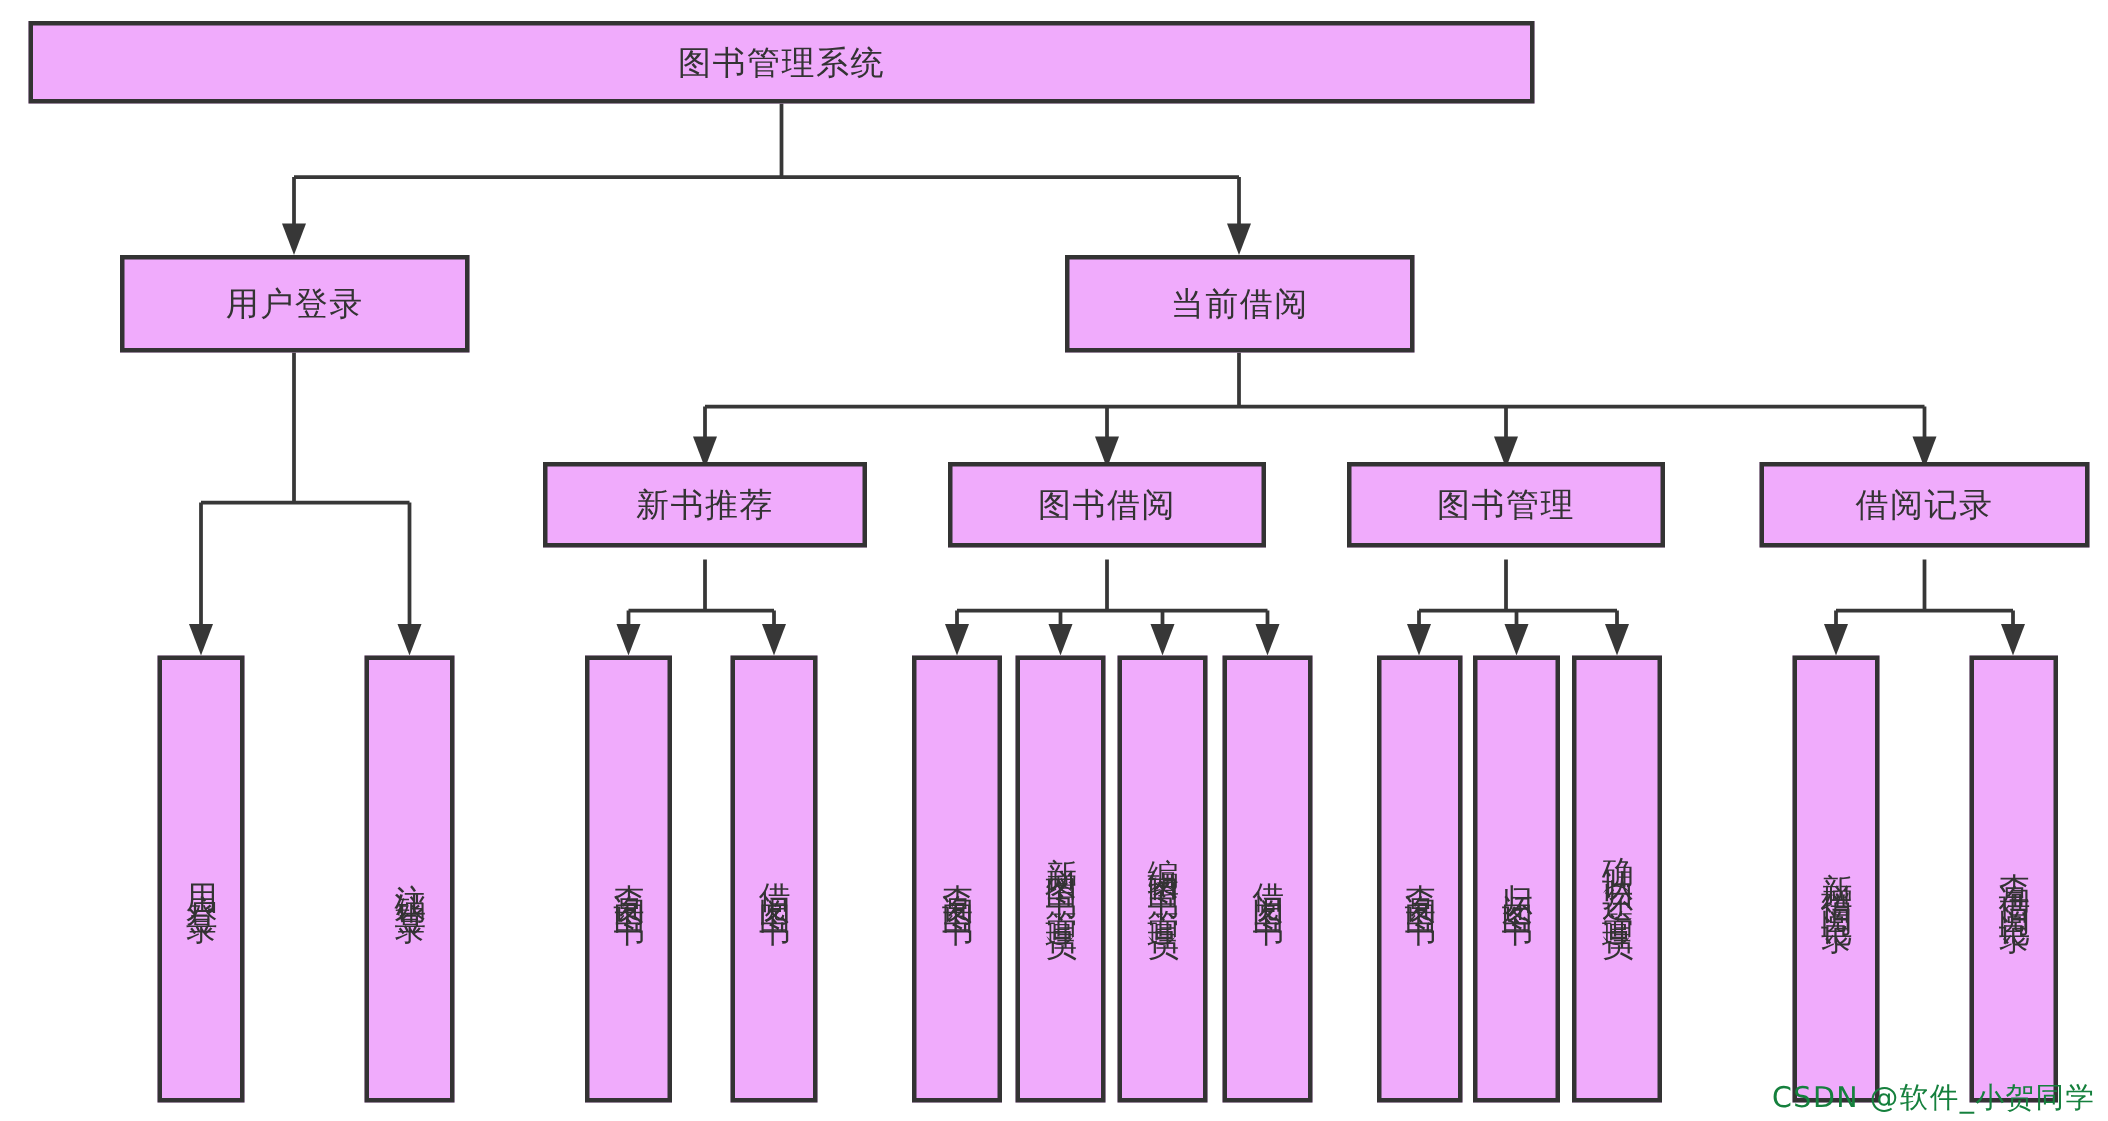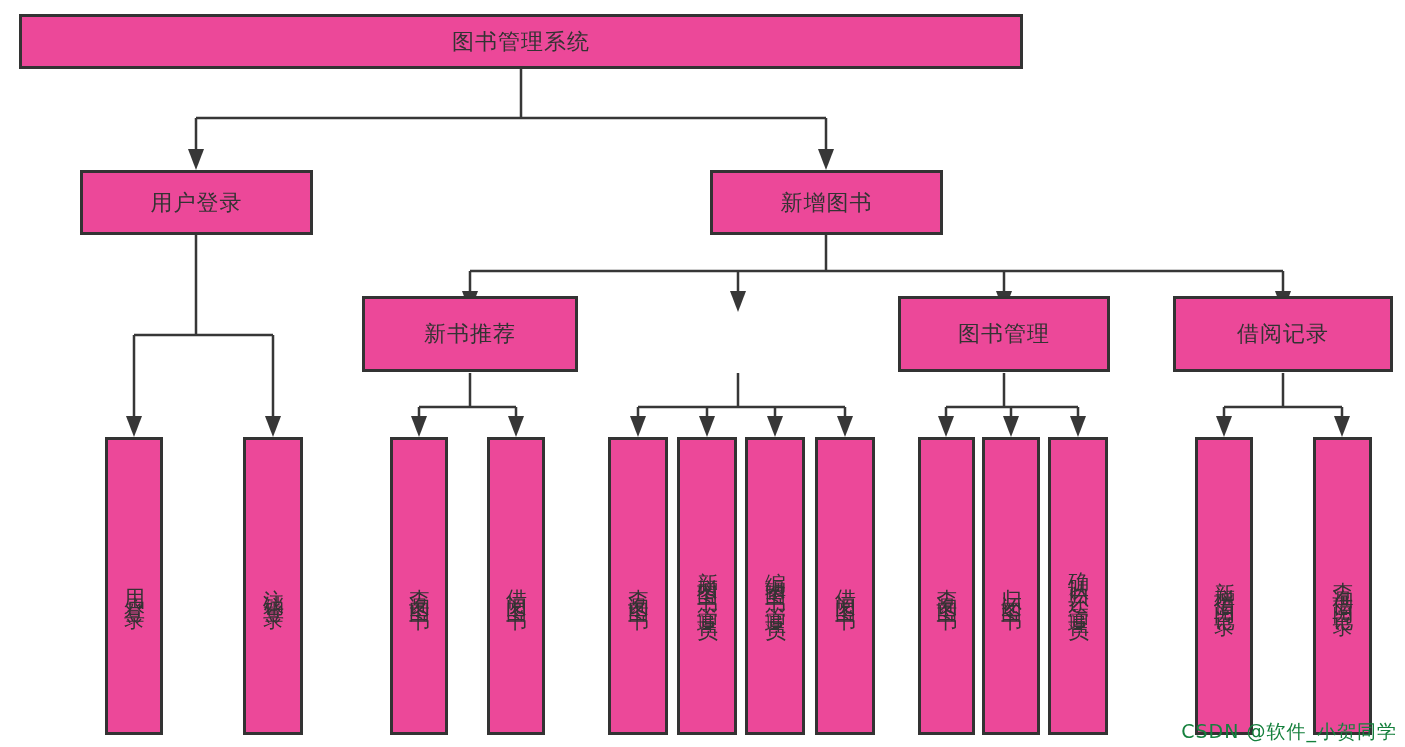--- a/index.html
+++ b/index.html
@@ -17,32 +17,32 @@
   }
   #wires {
     position: absolute;
     left: 0; top: 0;
     width: 1405px; height: 747px;
     z-index: 0;
   }
   .box {
     position: absolute;
     box-sizing: border-box;
-    background: #ec4899;
+    background: #f0abfc;
     border: 3px solid #333333;
     color: #333333;
     display: flex;
     align-items: center;
     justify-content: center;
     z-index: 1;
   }
   .hbox { font-size: 22px; letter-spacing: 1px; }
   .root  { left: 19px;  top: 14px;  width: 1004px; height: 55px; }
   .lvl2  { top: 170px; height: 65px; width: 233px; }
-  .lvl3  { top: 296px; height: 76px; }
+  .lvl3  { top: 308px; height: 57px; }
   .leaf  { top: 437px; height: 298px; }
   .leaf span {
     writing-mode: vertical-rl;
     text-orientation: mixed;
     font-size: 21px;
     letter-spacing: 7px;
     line-height: 1;
     white-space: nowrap;
   }
   #watermark {
@@ -105,25 +105,28 @@
   </svg>
 
   <div class="box hbox root">
     <span>图书管理系统</span>
   </div>
 
   <div class="box hbox lvl2" style="left:80px;">
     <span>用户登录</span>
   </div>
   <div class="box hbox lvl2" style="left:710px;">
-    <span>新增图书</span>
+    <span>当前借阅</span>
   </div>
 
   <div class="box hbox lvl3" style="left:362px;width:216px;">
     <span>新书推荐</span>
+  </div>
+  <div class="box hbox lvl3" style="left:632px;width:212px;">
+    <span>图书借阅</span>
   </div>
   <div class="box hbox lvl3" style="left:898px;width:212px;">
     <span>图书管理</span>
   </div>
   <div class="box hbox lvl3" style="left:1173px;width:220px;">
     <span>借阅记录</span>
   </div>
 
   <div class="box leaf" style="left:105px;width:58px;">
     <span>用户登录</span>

